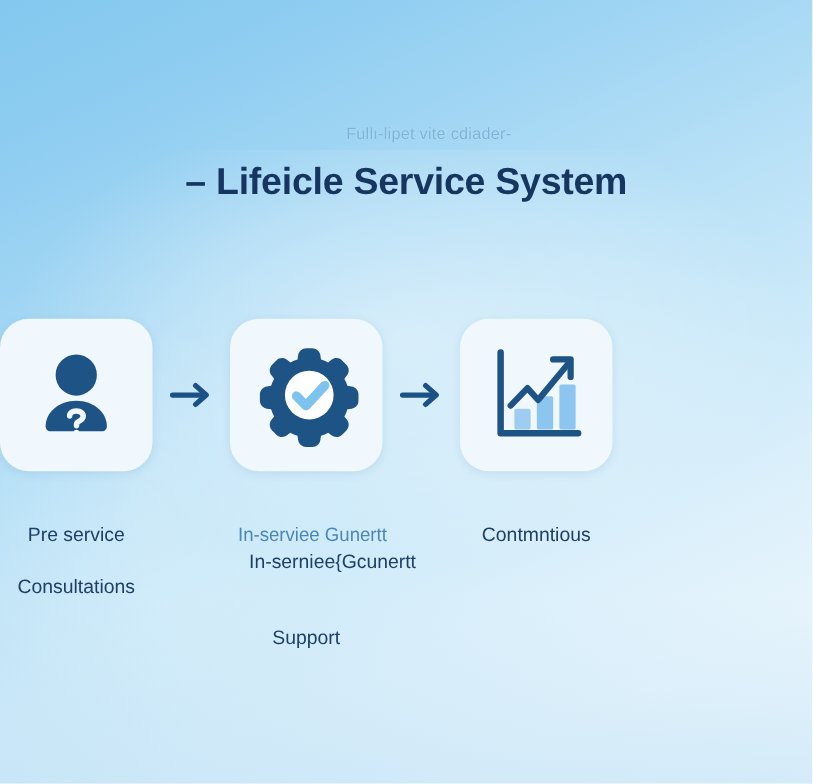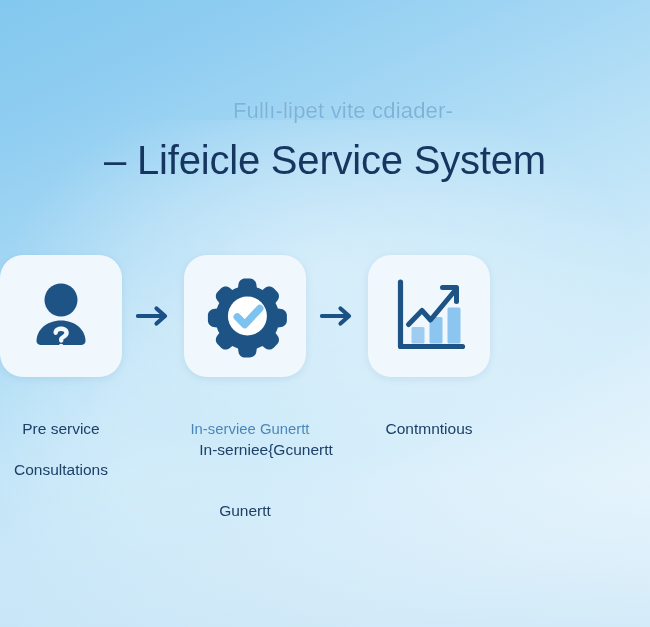--- a/index.html
+++ b/index.html
@@ -70,32 +70,32 @@
 
   
   #header {
     position: absolute;
     left: 0;
     top: 100px;
     width: 650px;
     text-align: center;
   }
   #subtitle {
-    font-size: 22px;
+    font-size: 13px;
     letter-spacing: 0.2px;
     color: #7bb4d8;
     font-weight: 400;
     line-height: 1;
     margin: 0 0 18px 0;
     text-shadow: 0 0 1px rgba(255,255,255,0.45);
     padding-left: 36px;
   }
   #title {
-    font-size: 40px;
-    font-weight: 400;
+    font-size: 30px;
+    font-weight: 700;
     color: #16355f;
     letter-spacing: -0.2px;
     line-height: 1;
     margin: 0;
     white-space: nowrap;
   }
 
   
   #steps {
     position: absolute;
@@ -209,21 +209,21 @@
             <circle cx="44.4" cy="42" r="19.5" fill="#ffffff"></circle>
             <path d="M34.2 42.8l7.6 7.8 15-16.2" stroke="#7cc3ef" stroke-width="7.4" stroke-linecap="round" stroke-linejoin="round" fill="none"></path>
           </svg>
         </span>
       </div>
       <div class="step-label">
         <span class="ghost-line">
           <span class="ghost-under">In-serniee{Gcunertt</span>
           <span class="ghost-over">In-serviee Gunertt</span>
         </span>
-        <span>Gunertt</span>
+        <span>Support</span>
       </div>
     </div>
 
     <div class="arrow">
       <svg width="34" height="22" viewBox="0 0 34 22" aria-hidden="true">
         <path d="M2 11h23" stroke="#1c5186" stroke-width="4.2" stroke-linecap="round" fill="none"></path>
         <path d="M20.5 3.5L29 11l-8.5 7.5" stroke="#1c5186" stroke-width="4.2" stroke-linecap="round" stroke-linejoin="round" fill="none"></path>
       </svg>
     </div>
 

